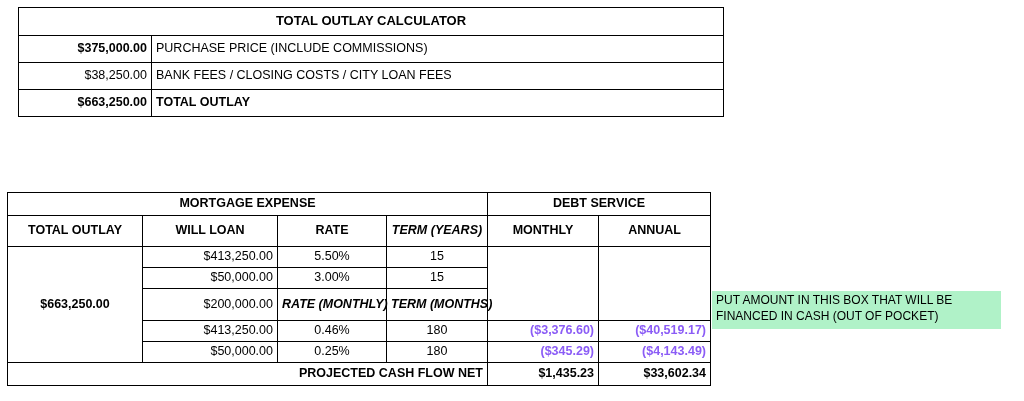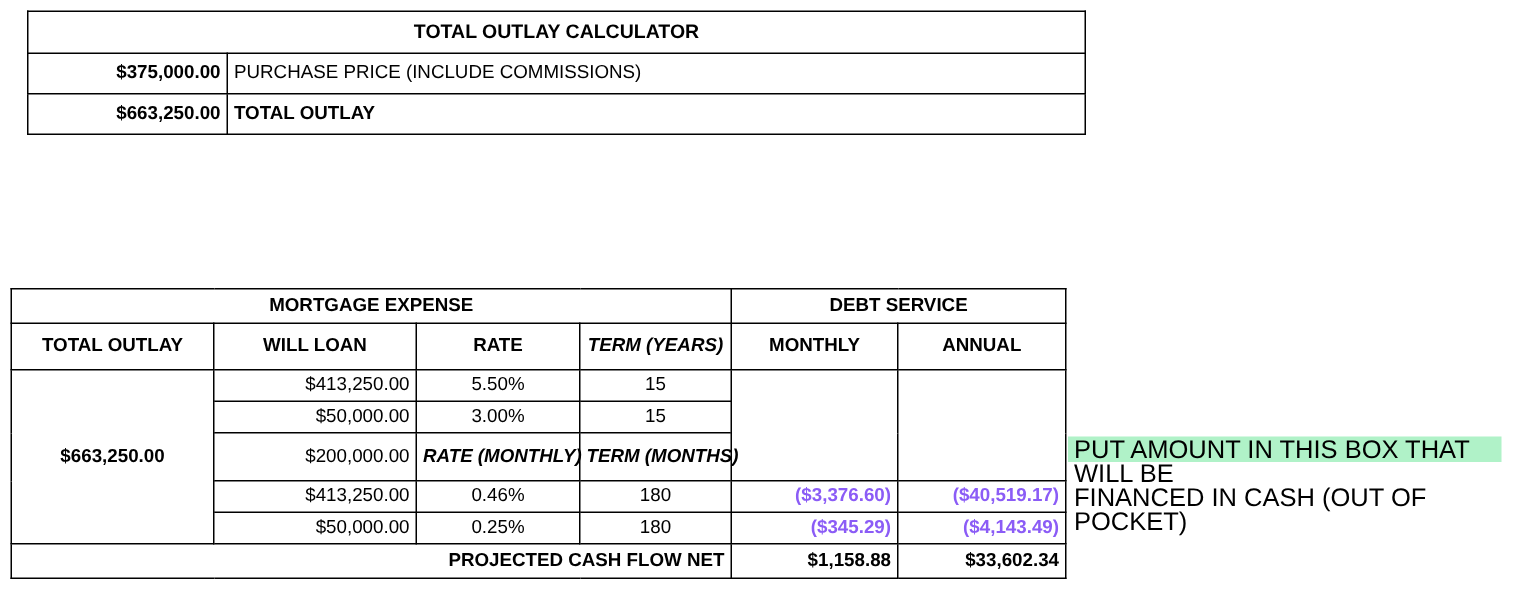--- a/index.html
+++ b/index.html
@@ -70,23 +70,23 @@
   .rh-data  { height: 21px; }
   .rh-split { height: 32px; }
   .rh-total { height: 23px; }
 
   
   #callout-note {
     position: absolute;
     left: 712px;
     top: 291px;
     width: 289px;
-    height: 17px;
+    height: 38px;
     background: #b0f2c8;
-    font-size: 17px;
+    font-size: 12px;
     line-height: 16px;
     padding: 1px 2px 0 4px;
     box-sizing: border-box;
     white-space: pre-line;
   }
 </style>
 </head>
 <body>
 
 <table id="table-outlay" class="sheet">
@@ -94,20 +94,24 @@
     <col style="width:133px">
     <col style="width:572px">
   </colgroup>
   <tbody>
     <tr>
       <td class="hdr gray c b thick-l thick-t thick-r" colspan="2">TOTAL OUTLAY CALCULATOR</td>
     </tr>
     <tr>
       <td class="yl r b thick-l">$375,000.00</td>
       <td class="l thick-r">PURCHASE PRICE (INCLUDE COMMISSIONS)</td>
+    </tr>
+    <tr>
+      <td class="yl r thick-l">$38,250.00</td>
+      <td class="l thick-r">BANK FEES / CLOSING COSTS / CITY LOAN FEES</td>
     </tr>
     <tr>
       <td class="yd r b thick-l thick-b">$663,250.00</td>
       <td class="l b thick-r thick-b">TOTAL OUTLAY</td>
     </tr>
   </tbody>
 </table>
 
 <table id="table-mortgage" class="sheet">
   <colgroup>
@@ -169,20 +173,20 @@
     <tr class="rh-data">
       <td class="r">$50,000.00</td>
       <td class="c">0.25%</td>
       <td class="c">180</td>
       <td class="r b red thick-l">($345.29)</td>
       <td class="r b red thick-r">($4,143.49)</td>
     </tr>
 
     <tr class="rh-total">
       <td class="r b thick-l thick-b" colspan="4">PROJECTED CASH FLOW NET</td>
-      <td class="r b thick-l thick-b">$1,158.88</td>
+      <td class="r b thick-l thick-b">$1,435.23</td>
       <td class="r b thick-r thick-b">$33,602.34</td>
     </tr>
   </tbody>
 </table>
 
 <div id="callout-note">PUT AMOUNT IN THIS BOX THAT WILL BE
 FINANCED IN CASH (OUT OF POCKET)</div>
 
 </body></html>

